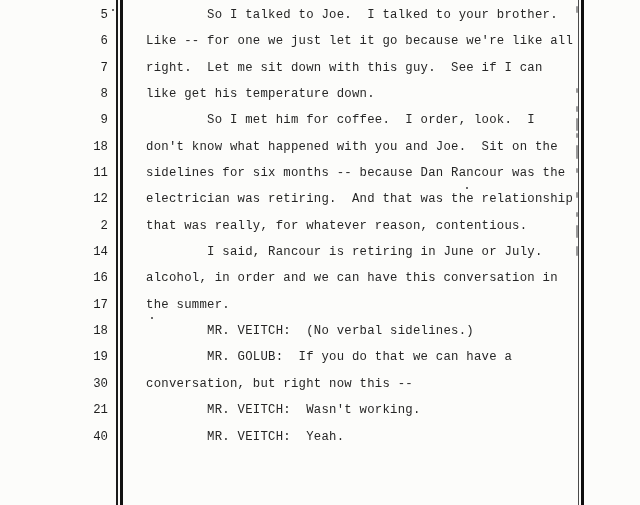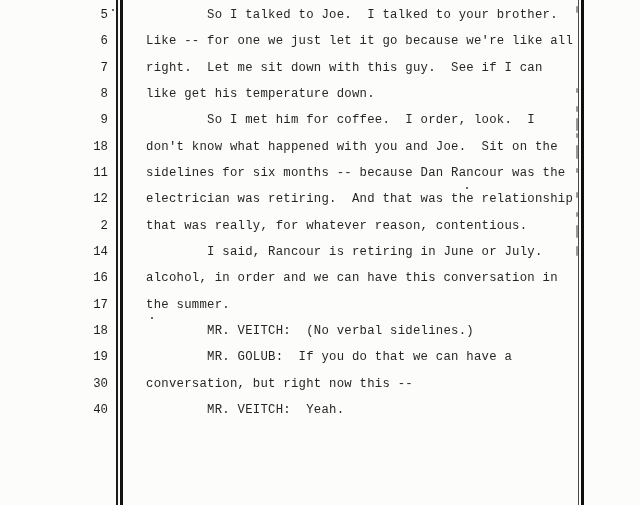--- a/index.html
+++ b/index.html
@@ -57,20 +57,21 @@
       <div class="row"><span class="num">18</span><span class="txt">don't know what happened with you and Joe.  Sit on the</span></div>
       <div class="row"><span class="num">11</span><span class="txt">sidelines for six months -- because Dan Rancour was the</span></div>
       <div class="row"><span class="num">12</span><span class="txt">electrician was retiring.  And that was the relationship</span></div>
       <div class="row"><span class="num">2</span><span class="txt">that was really, for whatever reason, contentious.</span></div>
       <div class="row"><span class="num">14</span><span class="txt">        I said, Rancour is retiring in June or July.</span></div>
       <div class="row"><span class="num">16</span><span class="txt">alcohol, in order and we can have this conversation in</span></div>
       <div class="row"><span class="num">17</span><span class="txt">the summer.</span></div>
       <div class="row"><span class="num">18</span><span class="txt">        MR. VEITCH:  (No verbal sidelines.)</span></div>
       <div class="row"><span class="num">19</span><span class="txt">        MR. GOLUB:  If you do that we can have a</span></div>
       <div class="row"><span class="num">30</span><span class="txt">conversation, but right now this --</span></div>
+      <div class="row"><span class="num">21</span><span class="txt">        MR. VEITCH:  Wasn't working.</span></div>
       <div class="row"><span class="num">40</span><span class="txt">        MR. VEITCH:  Yeah.</span></div>
     </div>
   <div class="rule-left"></div>
   <div class="rule-right"></div>
 <div class="edge-dash" style="top: 6px; height: 7px;"></div>
     <div class="edge-dash" style="top: 88px; height: 5px;"></div>
     <div class="edge-dash" style="top: 106px; height: 6px;"></div>
     <div class="edge-dash" style="top: 118px; height: 13px;"></div>
     <div class="edge-dash" style="top: 133px; height: 5px;"></div>
     <div class="edge-dash" style="top: 145px; height: 14px;"></div>

